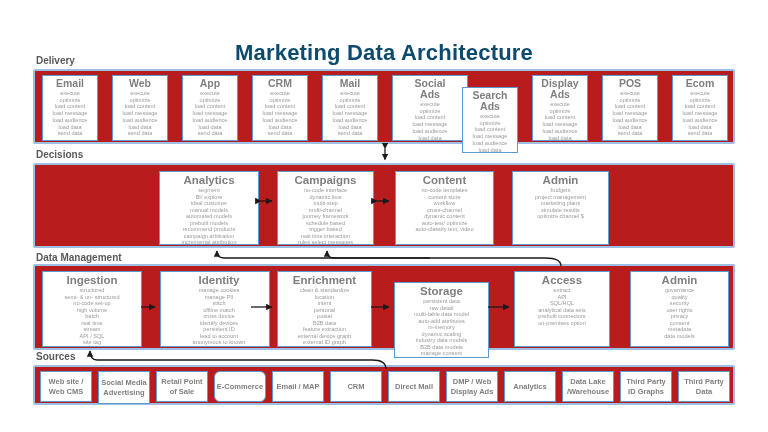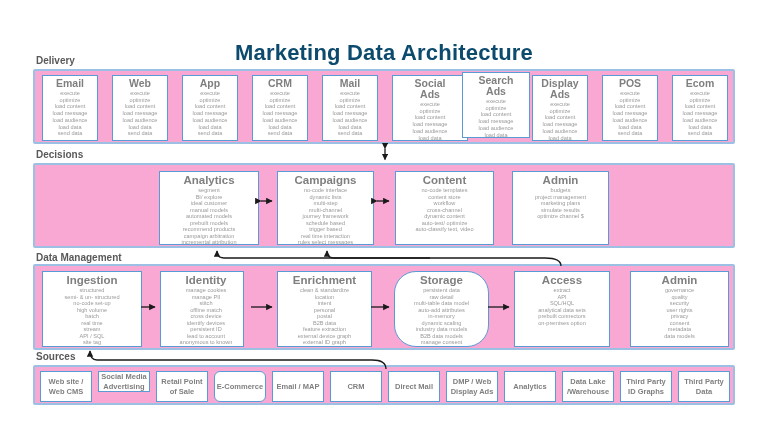--- a/index.html
+++ b/index.html
@@ -8,21 +8,21 @@
     font-family:"Liberation Sans", sans-serif;
   }
   .diagram-title{
     position:absolute;top:24px;left:0;width:768px;text-align:center;
     font-size:22px;font-weight:bold;color:#0c4a6e;letter-spacing:.2px;margin-top:16px;
   }
   .band-label{
     position:absolute;font-size:10px;font-weight:bold;color:#595959;
   }
   .band{
-    position:absolute;background:#f9a8d4;border:2px solid #9cc0e4;border-radius:2px;box-sizing:border-box;
+    position:absolute;background:#b91c1c;border:2px solid #9cc0e4;border-radius:2px;box-sizing:border-box;
   }
   .box{
     position:absolute;background:#ffffff;border:1.5px solid #5b9bd5;box-sizing:border-box;
     text-align:center;overflow:hidden;
   }
   .box-title{
     font-weight:bold;color:#7f7f7f;white-space:pre-line;line-height:1.05;padding-top:2px;
   }
   .box-items{
     color:#9a9a9a;white-space:pre-line;
@@ -102,21 +102,21 @@
       <div class="box-title">Social
 Ads</div>
       <div class="box-items">execute
 optimize
 load content
 load message
 load audience
 load data
 send data</div>
     </div>
-    <div class="box delivery-box" style="left:427px;top:1px;width:68px;height:66px;">
+    <div class="box delivery-box" style="left:427px;top:16px;width:56px;height:66px;">
       <div class="box-title">Search
 Ads</div>
       <div class="box-items">execute
 optimize
 load content
 load message
 load audience
 load data
 send data</div>
     </div>
@@ -208,21 +208,21 @@
 semi- &amp; un- structured
 no-code set-up
 high volume
 batch
 real time
 stream
 API / SQL
 site tag
 find changes</div>
     </div>
-    <div class="box mid-box" style="left:125px;top:5px;width:84px;height:76px;padding-left:8px;">
+    <div class="box mid-box" style="left:125px;top:5px;width:110px;height:76px;padding-left:8px;">
       <div class="box-title">Identity</div>
       <div class="box-items">manage cookies
 manage PII
 stitch
 offline match
 cross device
 identify devices
 persistent ID
 lead to account
 anonymous to known
@@ -234,21 +234,21 @@
 location
 intent
 personal
 postal
 B2B data
 feature extraction
 external device graph
 external ID graph
 derived variables</div>
     </div>
-    <div class="box mid-box" style="left:359px;top:5px;width:95px;height:76px;border-radius:22px;">
+    <div class="box mid-box" style="left:359px;top:16px;width:95px;height:76px;">
       <div class="box-title">Storage</div>
       <div class="box-items">persistent data
 raw detail
 multi-table data model
 auto-add attributes
 in-memory
 dynamic scaling
 industry data models
 B2B data models
 manage consent
@@ -275,21 +275,21 @@
 data models</div>
     </div>
   </div>
 
   <div class="band-label" style="left:36px;top:351px;">Sources</div>
   <div class="band" style="left:33px;top:365px;width:702px;height:40px;">
     <div class="box source-box" style="left:5px;top:4px;width:52px;height:31px;">
       <div class="box-title">Web site /
 Web CMS</div>
     </div>
-    <div class="box source-box" style="left:63px;top:4px;width:52px;height:21px;">
+    <div class="box source-box" style="left:63px;top:4px;width:52px;height:33px;">
       <div class="box-title">Social Media
 Advertising</div>
     </div>
     <div class="box source-box" style="left:121px;top:4px;width:52px;height:31px;">
       <div class="box-title">Retail Point
 of Sale</div>
     </div>
     <div class="box source-box" style="left:179px;top:4px;width:52px;height:31px;border-radius:6px;">
       <div class="box-title">E-Commerce</div>
     </div>

